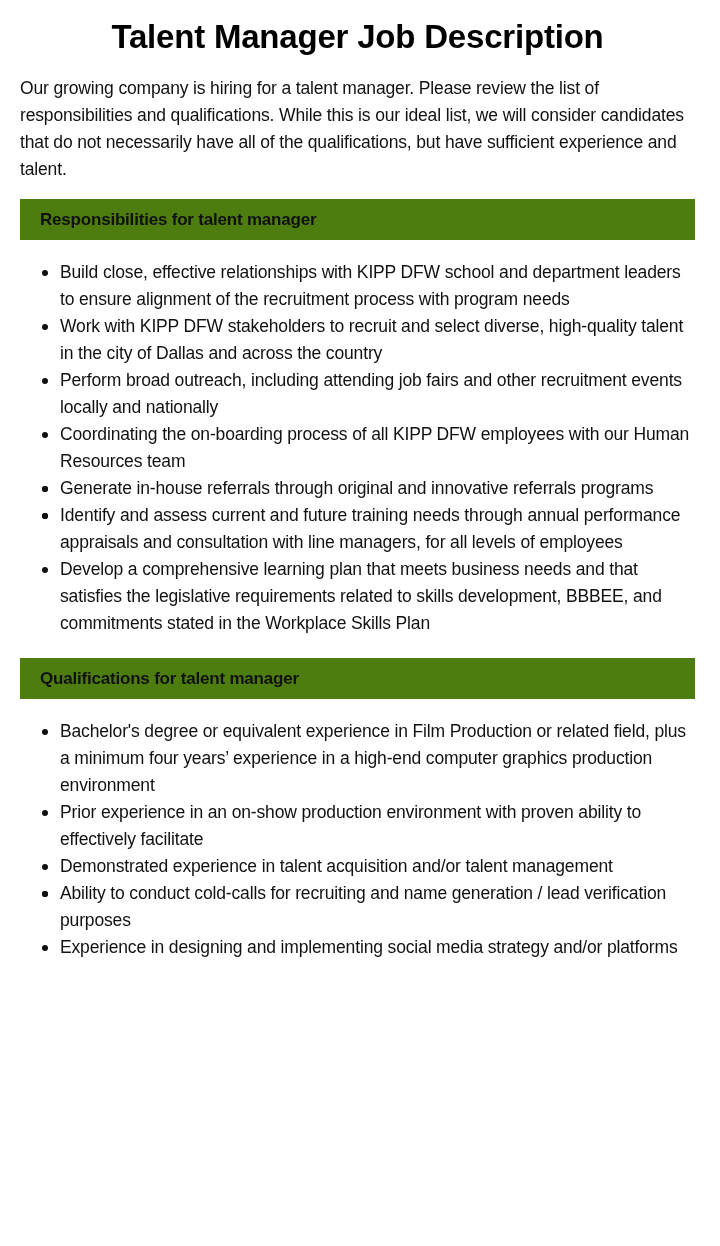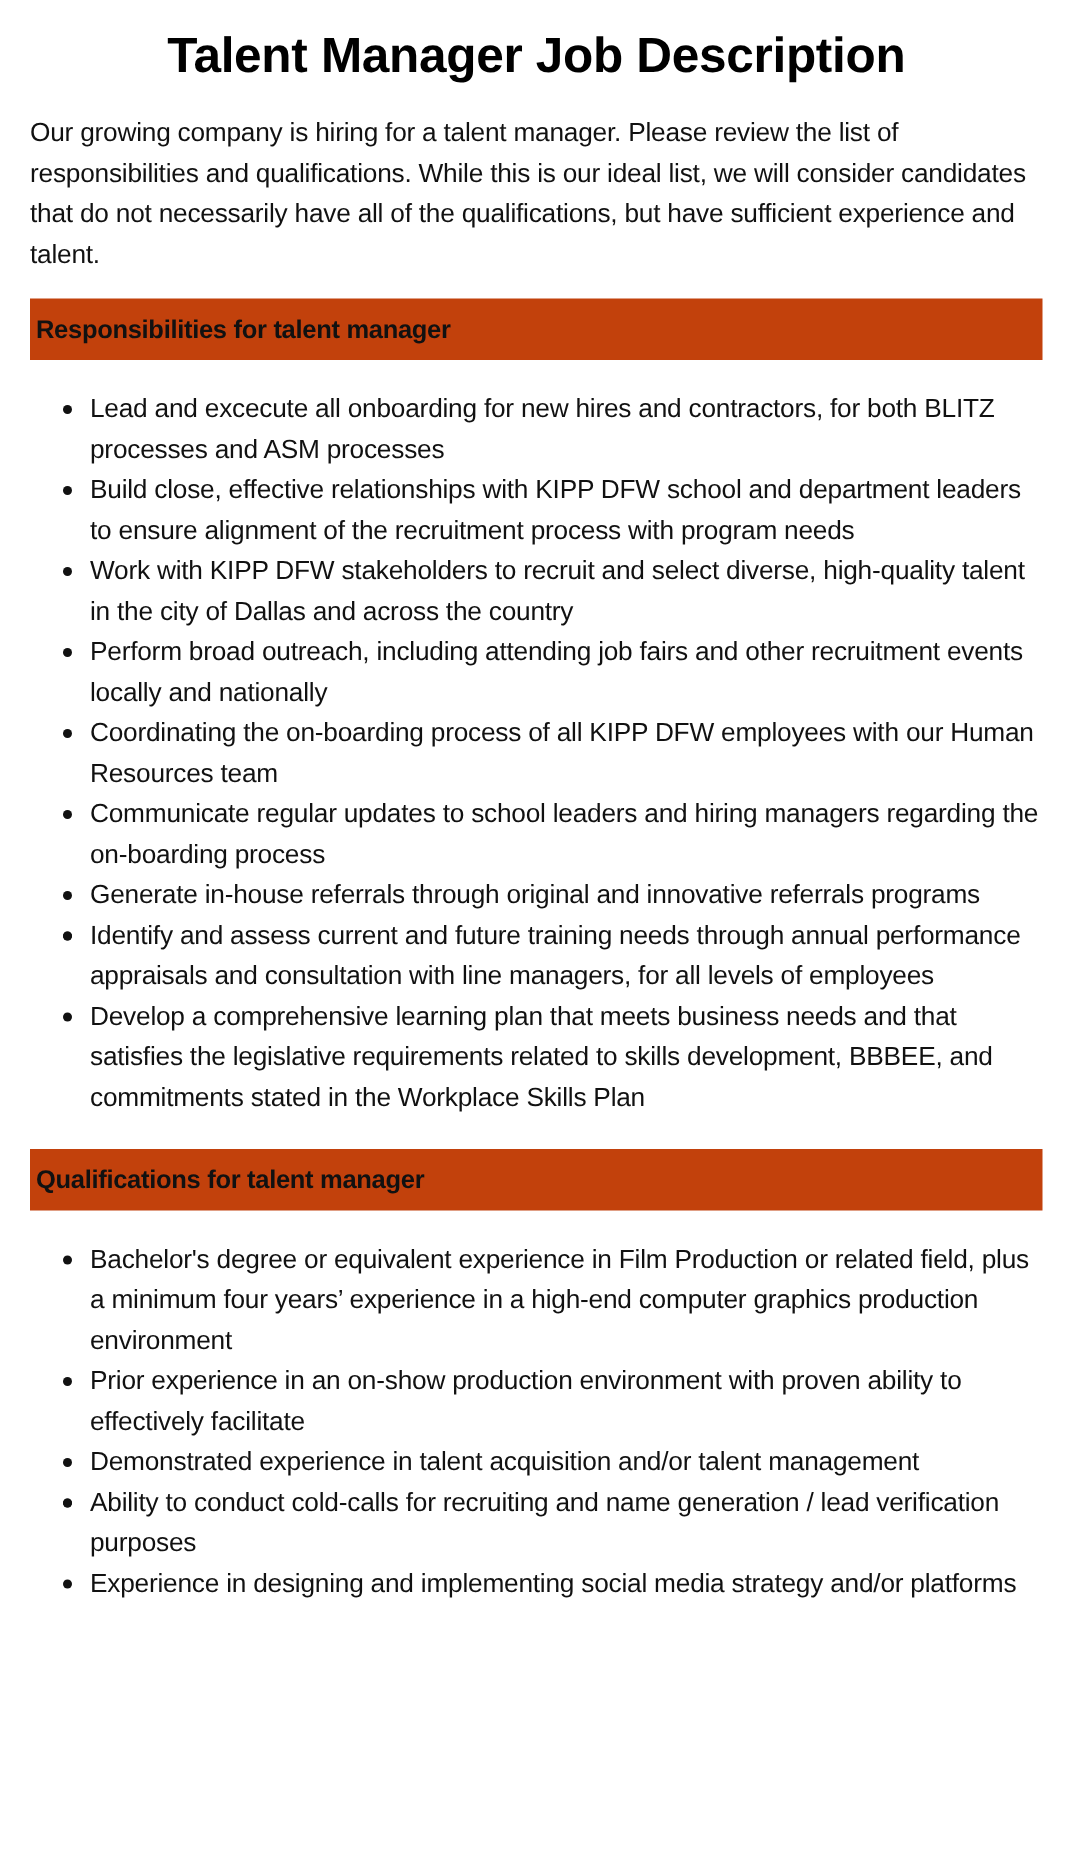--- a/index.html
+++ b/index.html
@@ -34,24 +34,24 @@
     .intro {
       margin: 15px 0 0 0;
       font-size: 17.5px;
       line-height: 27px;
       color: #111111;
       letter-spacing: -0.15px;
     }
     .section-header {
       margin-top: 16px;
       height: 41px;
-      background: #c2410c;
+      background: #4d7c0f;
       display: flex;
       align-items: center;
-      padding-left: 4px;
+      padding-left: 20px;
       box-sizing: border-box;
       width: 675px;
     }
     .section-header span {
       font-size: 17px;
       font-weight: bold;
       color: #111111;
       letter-spacing: -0.2px;
     }
     ul.items {
@@ -81,26 +81,25 @@
 <body>
 
 <div class="page">
   <h1 class="title">Talent Manager Job Description</h1>
   <p class="intro">Our growing company is hiring for a talent manager. Please review the list of responsibilities and qualifications. While this is our ideal list, we will consider candidates that do not necessarily have all of the qualifications, but have sufficient experience and talent.</p>
 
   <div class="section-header">
     <span>Responsibilities for talent manager</span>
   </div>
   <ul class="items">
-    <li><span class="bullet"></span><span>Lead and excecute all onboarding for new hires and contractors, for both BLITZ processes and ASM processes</span></li>
     <li><span class="bullet"></span><span>Build close, effective relationships with KIPP DFW school and department leaders to ensure alignment of the recruitment process with program needs</span></li>
     <li><span class="bullet"></span><span>Work with KIPP DFW stakeholders to recruit and select diverse, high-quality talent in the city of Dallas and across the country</span></li>
     <li><span class="bullet"></span><span>Perform broad outreach, including attending job fairs and other recruitment events locally and nationally</span></li>
     <li><span class="bullet"></span><span>Coordinating the on-boarding process of all KIPP DFW employees with our Human Resources team</span></li>
-    <li><span class="bullet"></span><span>Communicate regular updates to school leaders and hiring managers regarding the on-boarding process</span></li>
+    <li><span class="bullet"></span></li>
     <li><span class="bullet"></span><span>Generate in-house referrals through original and innovative referrals programs</span></li>
     <li><span class="bullet"></span></li>
     <li><span class="bullet"></span><span>Identify and assess current and future training needs through annual performance appraisals and consultation with line managers, for all levels of employees</span></li>
     <li><span class="bullet"></span><span>Develop a comprehensive learning plan that meets business needs and that satisfies the legislative requirements related to skills development, BBBEE, and commitments stated in the Workplace Skills Plan</span></li>
   </ul>
 
   <div class="section-gap"></div>
 
   <div class="section-header">
     <span>Qualifications for talent manager</span>

